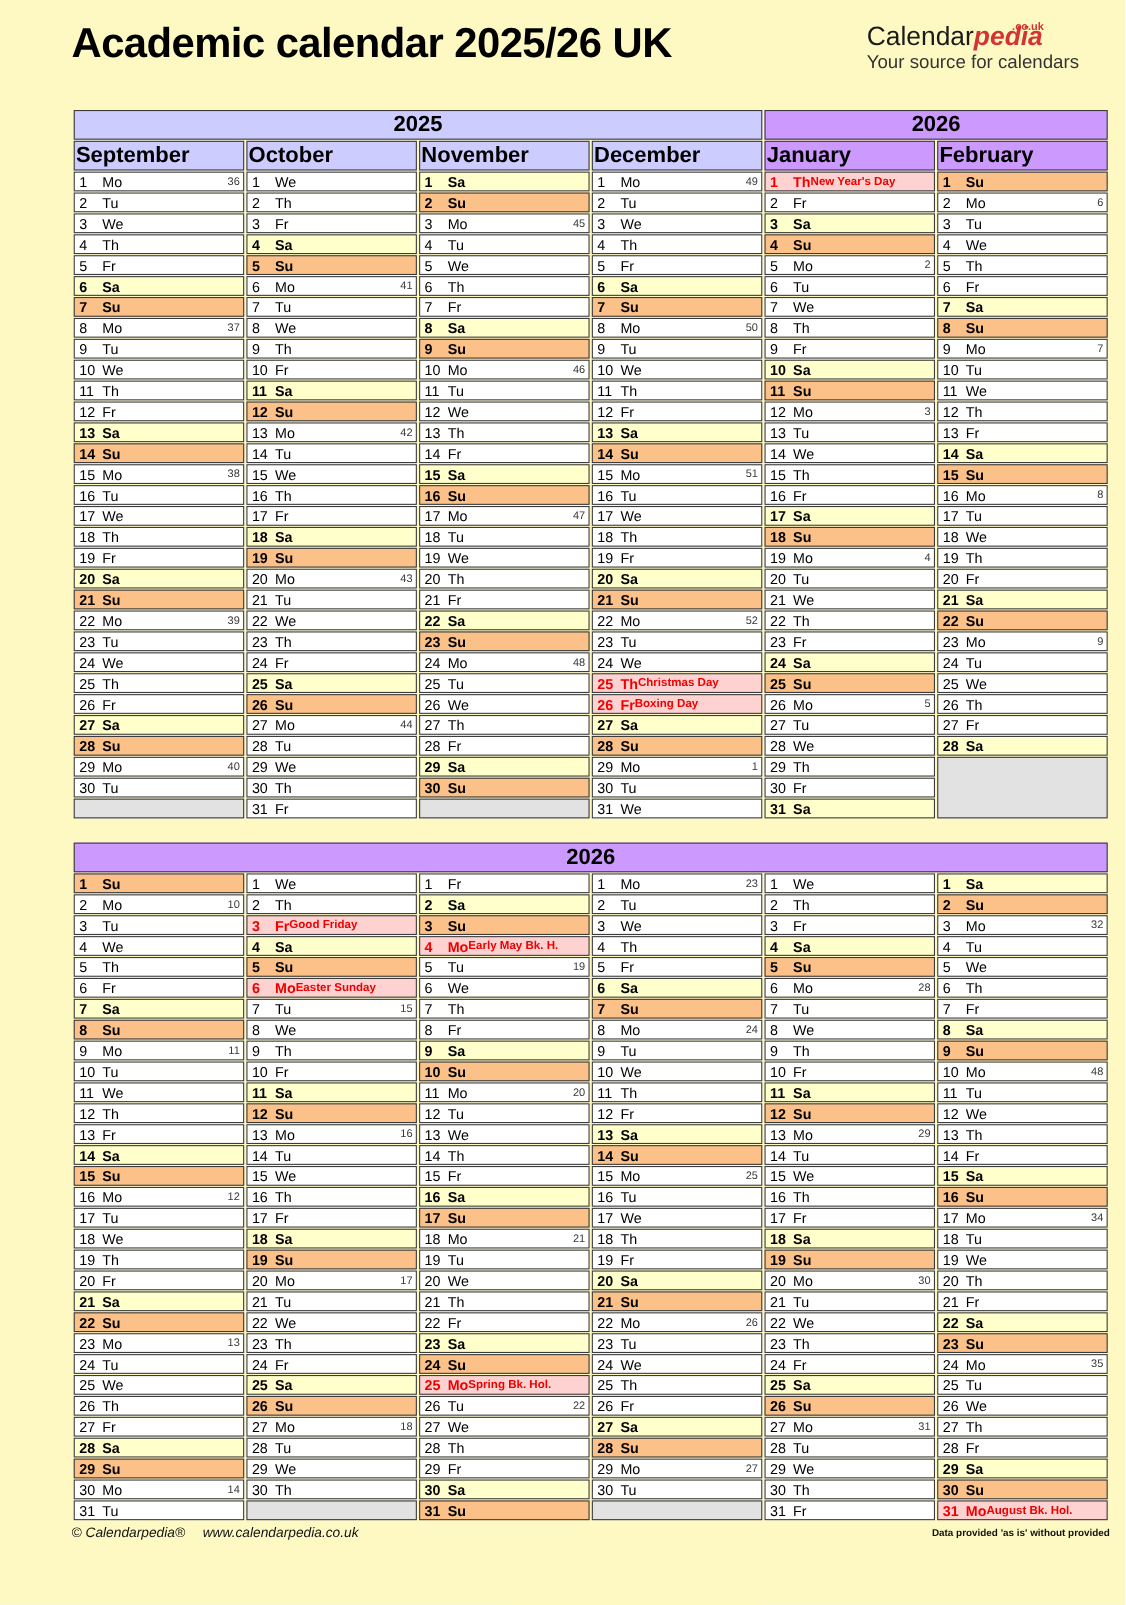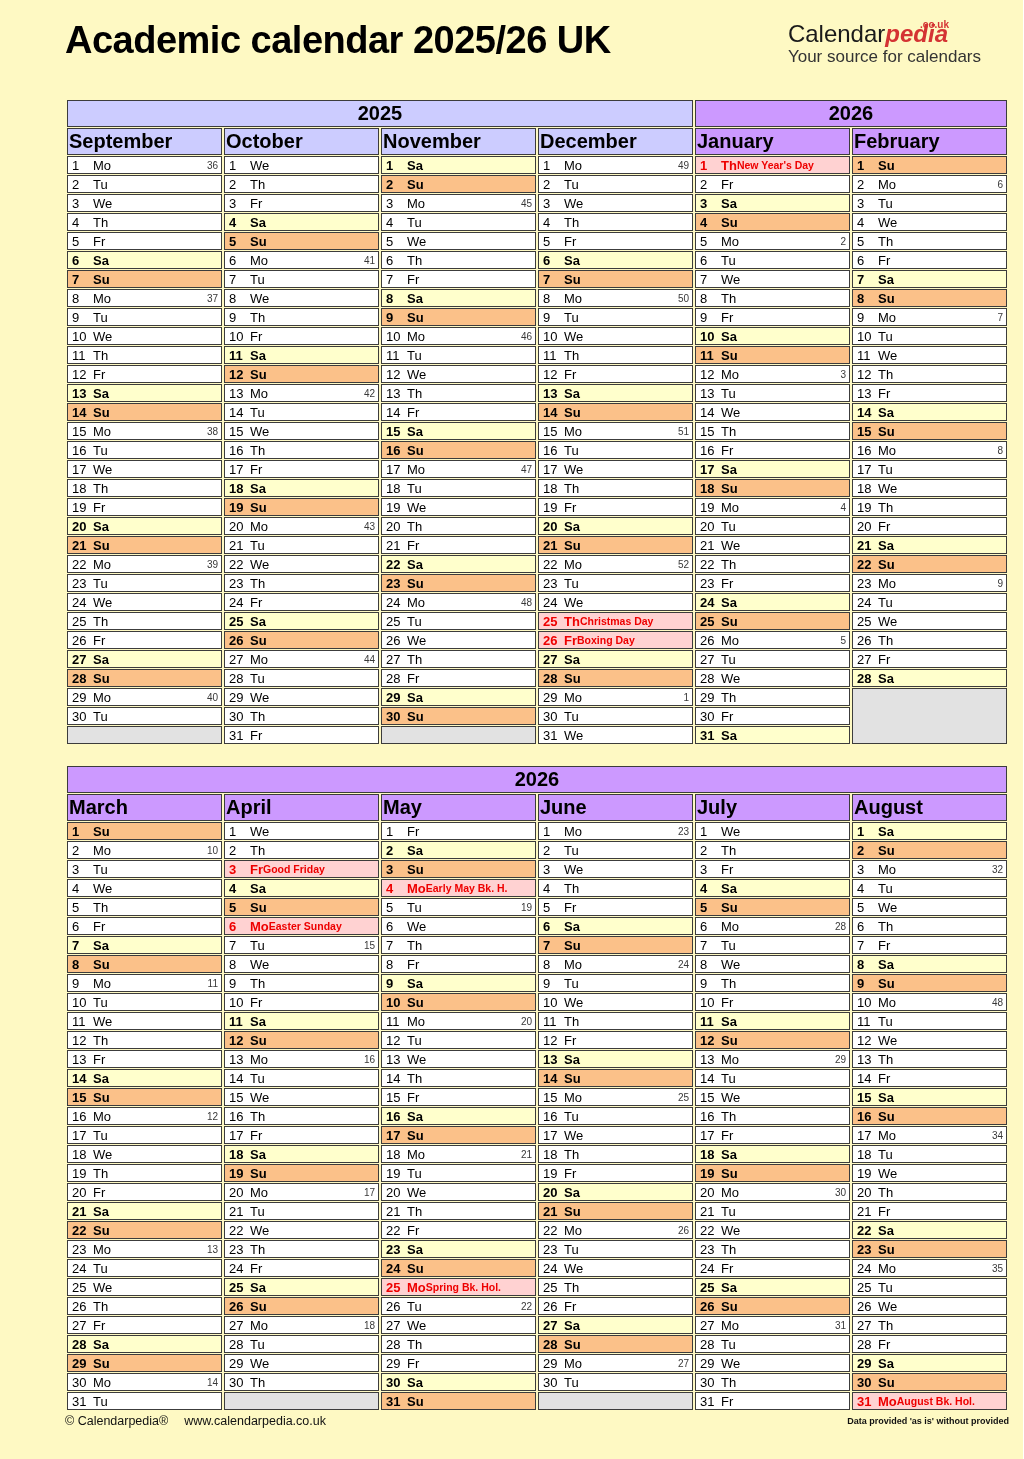--- a/index.html
+++ b/index.html
@@ -36,21 +36,21 @@
   td.empty { background:var(--empty,#e0e0e0); }
 
   .ci { display:flex; align-items:center; height:16px; padding:0 3px 0 4px; font-size:13px; line-height:15px; }
   .dnum { flex:none; width:21px; }
   .dw   { flex:none; }
   .hlab { flex:1; font-size:10.5px; font-weight:bold; color:var(--holiday-red,#ee0000); white-space:nowrap; }
   .wk   { margin-left:auto; font-size:10px; color:#383838; }
 
   
   .footer { width:944px; display:flex; justify-content:space-between; align-items:flex-start; margin-top:3px; }
-  .foot-left { font-size:12.5px; color:#111; }
+  .foot-left { font-size:12.5px; color:#111;font-style:italic; }
   .foot-url { margin-left:16px; }
   .foot-right { font-size:9px; font-weight:bold; color:#111; padding-top:2px; }
 </style>
 </head>
 <body>
 
 <div class="page">
 
   <header class="masthead">
     <h1 class="page-title">Academic calendar 2025/26 UK</h1>
@@ -1260,28 +1260,20 @@
           </td>
         </tr>
       </tbody>
   </table>
 
   <table class="cal">
     <thead>
         <tr class="year-row">
           <th class="yr band-pur" colspan="6">2026</th>
         </tr>
-        <tr class="month-row">
-          <th class="mh band-pur">March</th>
-          <th class="mh band-pur">April</th>
-          <th class="mh band-pur">May</th>
-          <th class="mh band-pur">June</th>
-          <th class="mh band-pur">July</th>
-          <th class="mh band-pur">August</th>
-        </tr>
       </thead>
     <tbody>
         <tr>
           <td class="day sun">
             <div class="ci">
               <span class="dnum">1</span>
               <span class="dw">Su</span>
             </div>
           </td>
           <td class="day">

